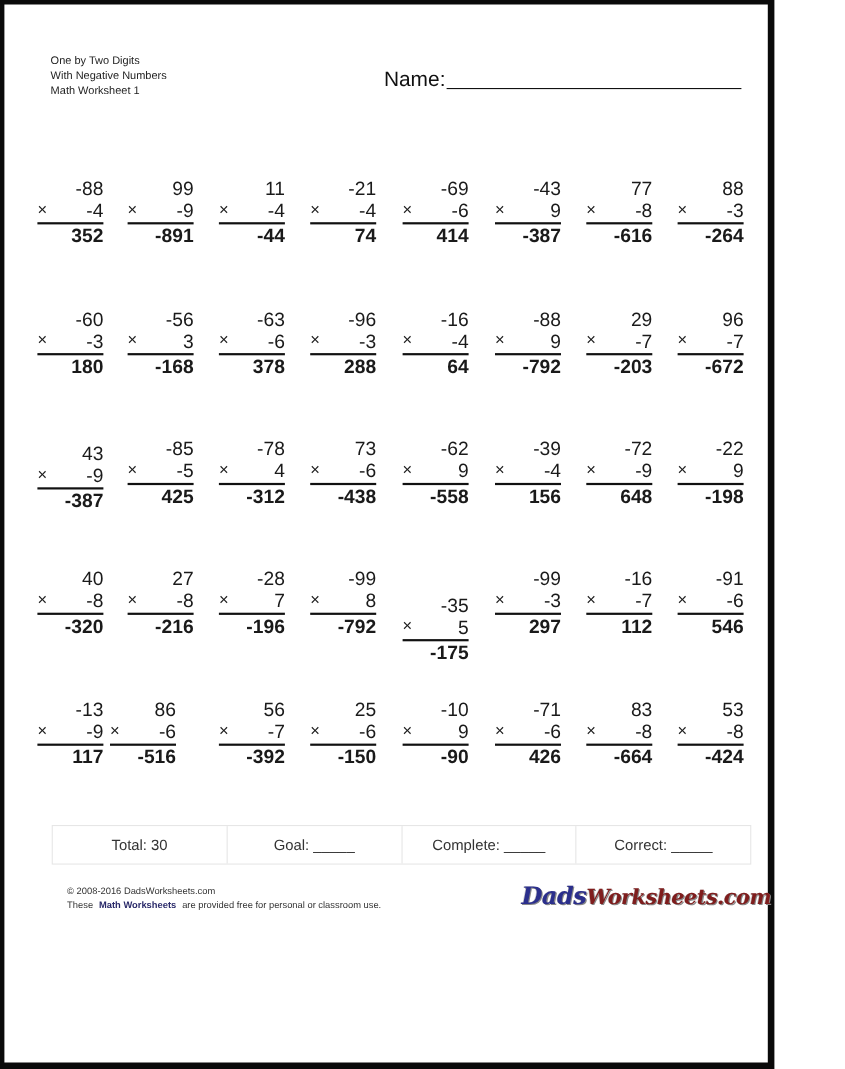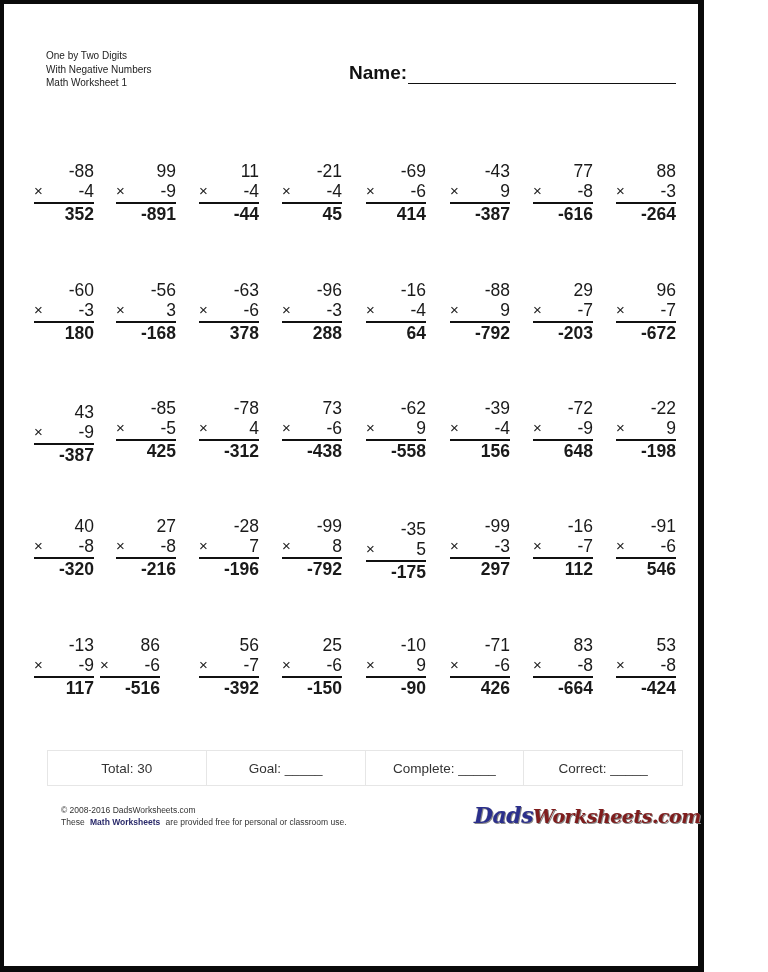--- a/index.html
+++ b/index.html
@@ -8,22 +8,22 @@
       position: absolute; left: 0; top: 0; width: 704px; height: 972px;
       box-sizing: border-box; border: 4px solid #0a0a0a; border-right-width: 6px; border-bottom-width: 6px;
       background: #ffffff;
     }
     .hdr-left {
       position: absolute; left: 42px; top: 45px;
       font-family: "Liberation Sans", sans-serif; font-size: 10px; line-height: 13.5px; color: #222;
     }
     .name-wrap {
       position: absolute; left: 345px; top: 58px;
-      font-family: "Liberation Sans", sans-serif; font-size: 19px; font-weight: bold; color: #111;
-      display: flex; align-items: flex-end;
+      font-family: "Liberation Sans", sans-serif; font-size: 19px; font-weight: normal; color: #111;
+      display: flex; 
     }
     .name-line { display: inline-block; width: 268px; border-bottom: 1.6px solid #111; height: 18px; margin-left: 1px; }
 
     .grid { position: absolute; left: 0; top: 0; }
     .prob {
       position: absolute; width: 60px;
       font-family: "Liberation Sans", sans-serif; color: #1a1a1a; text-align: right;
     }
     .prob .top, .prob .mid { font-size: 17.5px; line-height: 20px; height: 20px; }
     .prob .mid { display: flex; justify-content: space-between; }
@@ -101,21 +101,21 @@
         <div class="rule"></div>
         <div class="ans">-44</div>
       </div>
       <div class="prob" style="left: 278px; top: 157px;">
         <div class="top">-21</div>
         <div class="mid">
           <span class="times">×</span>
           <span>-4</span>
         </div>
         <div class="rule"></div>
-        <div class="ans">45</div>
+        <div class="ans">74</div>
       </div>
       <div class="prob" style="left: 362px; top: 157px;">
         <div class="top">-69</div>
         <div class="mid">
           <span class="times">×</span>
           <span>-6</span>
         </div>
         <div class="rule"></div>
         <div class="ans">414</div>
       </div>
@@ -319,21 +319,21 @@
       </div>
       <div class="prob" style="left: 278px; top: 512px;">
         <div class="top">-99</div>
         <div class="mid">
           <span class="times">×</span>
           <span>8</span>
         </div>
         <div class="rule"></div>
         <div class="ans">-792</div>
       </div>
-      <div class="prob" style="left: 362px; top: 515px;">
+      <div class="prob" style="left: 362px; top: 536px;">
         <div class="top">-35</div>
         <div class="mid">
           <span class="times">×</span>
           <span>5</span>
         </div>
         <div class="rule"></div>
         <div class="ans">-175</div>
       </div>
       <div class="prob" style="left: 446px; top: 512px;">
         <div class="top">-99</div>

